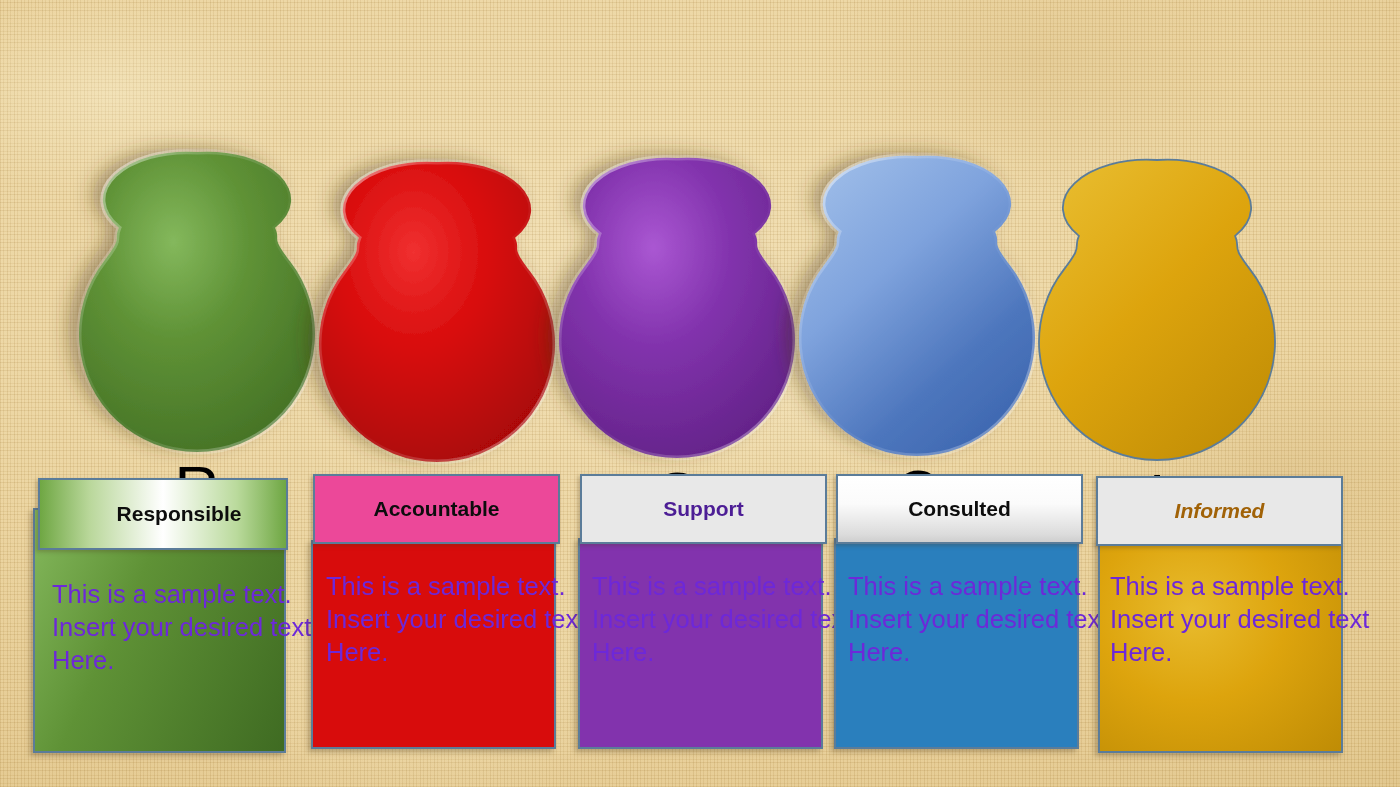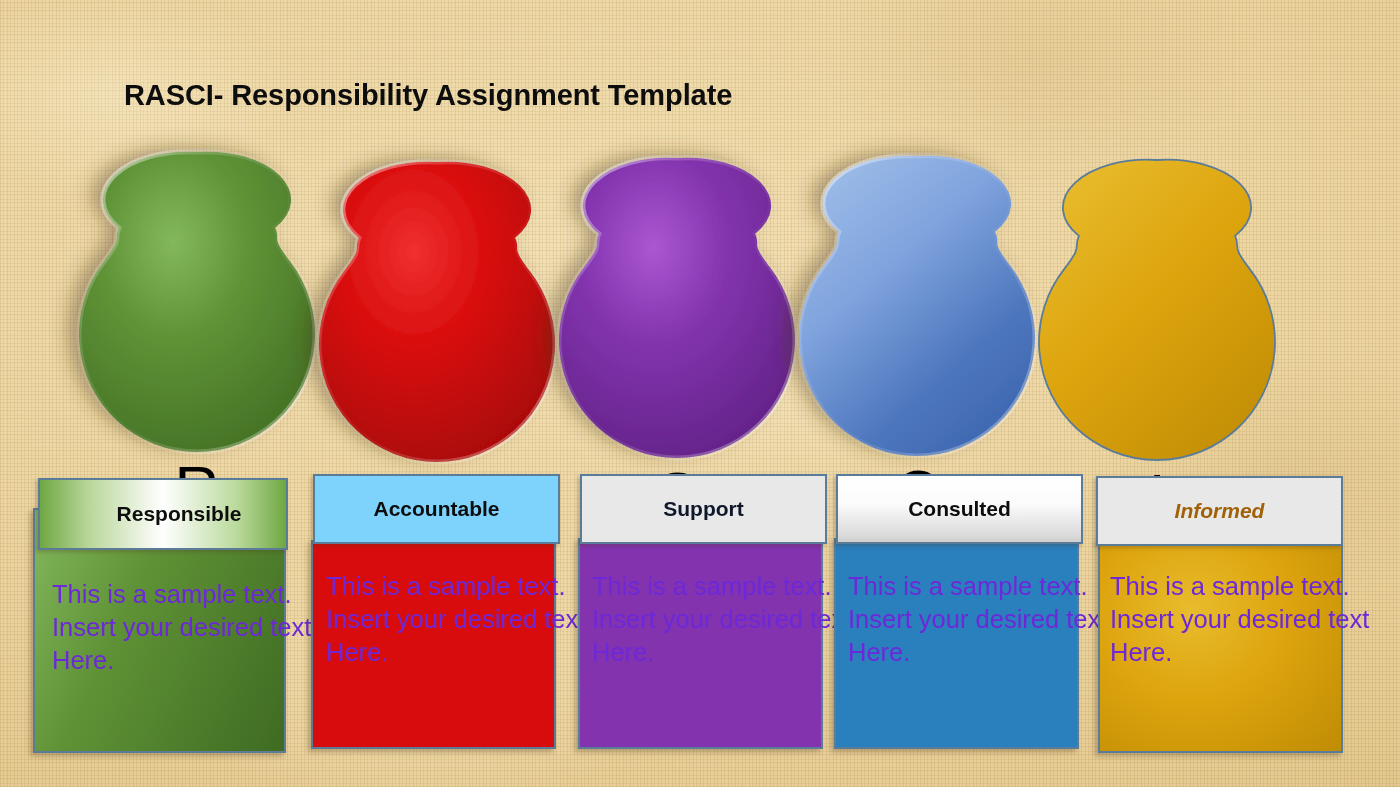--- a/index.html
+++ b/index.html
@@ -123,21 +123,20 @@
   }
 </style>
 </head>
 <body>
 
 <div id="slide">
 
   <div class="bg-base"></div>
   <div class="bg-mottle"></div>
 
-  <div id="title">RASCI- Responsibility Assignment Template</div>
 
   <div id="shapes">
       <svg class="flask-svg" width="300" height="340" viewBox="0 0 300 340" style="left: 47px; top: 152px;">
         <defs>
           <radialGradient id="grad0" cx="0.40" cy="0.30" r="0.85">
          <stop offset="0%" stop-color="#84b85c"></stop>
          <stop offset="38%" stop-color="#5f9236"></stop>
          <stop offset="100%" stop-color="#3f6b22"></stop>
        </radialGradient>
           <linearGradient id="rim0" x1="0" y1="0" x2="1" y2="1">
@@ -241,31 +240,31 @@
       <div class="card" style="left: 33px; top: 508px; width: 253px; height: 245px; background: linear-gradient(115deg, rgb(132, 184, 92) 0%, rgb(95, 146, 54) 38%, rgb(63, 107, 34) 100%);"></div>
       <div class="card-head" style="left: 38px; top: 478px; width: 250px; height: 72px; background: linear-gradient(90deg, rgb(111, 167, 67) 0%, rgb(185, 215, 154) 20%, rgb(255, 255, 255) 50%, rgb(186, 218, 156) 80%, rgb(111, 167, 67) 100%);">
         <div class="card-head-label" style="color: rgb(13, 13, 13); padding-left: 32px;">Responsible</div>
       </div>
       <div class="card-body-text" style="left: 52px; top: 578px;">
         <div>This is a sample text.</div>
         <div>Insert your desired text</div>
         <div>Here.</div>
       </div>
       <div class="card" style="left: 311px; top: 540px; width: 245px; height: 209px; background: rgb(216, 12, 12);"></div>
-      <div class="card-head" style="left: 313px; top: 474px; width: 247px; height: 70px; background: #7dd3fc;">
+      <div class="card-head" style="left: 313px; top: 474px; width: 247px; height: 70px; background: #ec4899;">
         <div class="card-head-label" style="color: rgb(13, 13, 13);">Accountable</div>
       </div>
       <div class="card-body-text" style="left: 326px; top: 570px;">
         <div>This is a sample text.</div>
         <div>Insert your desired text</div>
         <div>Here.</div>
       </div>
       <div class="card" style="left: 578px; top: 538px; width: 245px; height: 211px; background: rgb(130, 51, 173);"></div>
       <div class="card-head" style="left: 580px; top: 474px; width: 247px; height: 70px; background: rgb(232, 232, 232);">
-        <div class="card-head-label" style="color: #0f172a;">Support</div>
+        <div class="card-head-label" style="color: #4c1d95;">Support</div>
       </div>
       <div class="card-body-text" style="left: 592px; top: 570px;">
         <div>This is a sample text.</div>
         <div>Insert your desired text</div>
         <div>Here.</div>
       </div>
       <div class="card" style="left: 834px; top: 538px; width: 245px; height: 211px; background: rgb(42, 127, 189);"></div>
       <div class="card-head" style="left: 836px; top: 474px; width: 247px; height: 70px; background: linear-gradient(rgb(255, 255, 255) 0%, rgb(251, 251, 251) 42%, rgb(220, 220, 220) 88%, rgb(207, 207, 207) 100%);">
         <div class="card-head-label" style="color: rgb(13, 13, 13);">Consulted</div>
       </div>

